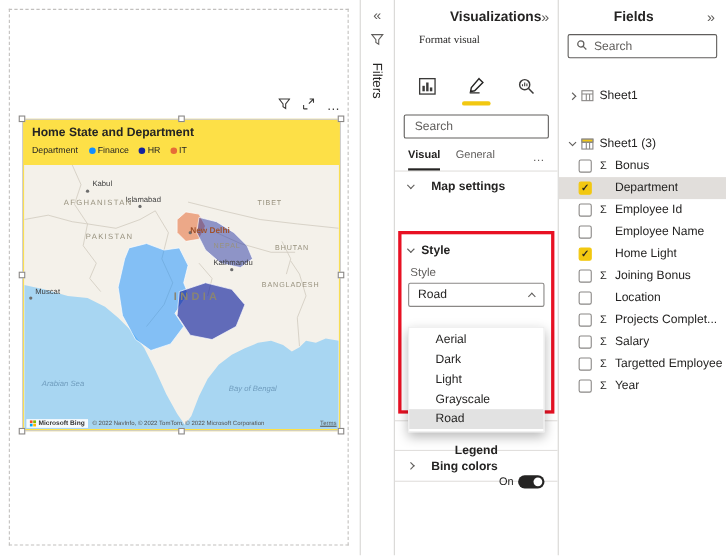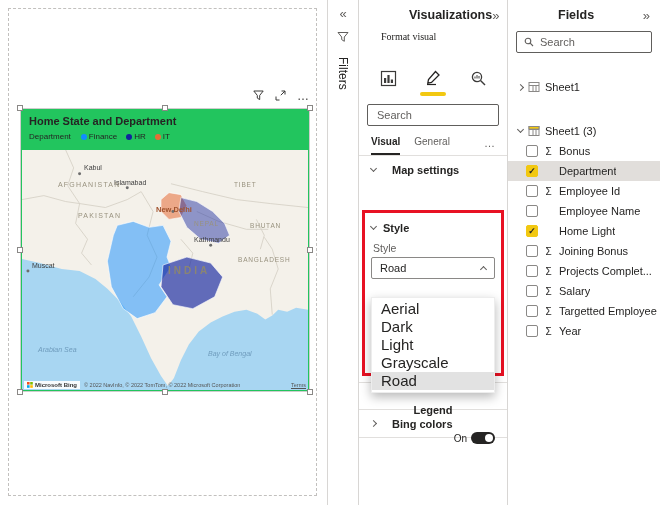--- a/index.html
+++ b/index.html
@@ -14,21 +14,21 @@
   
   .page-outline { position:absolute; left:8px; top:8px; width:309px; height:488px;
     border:1px dashed #c2c0be; }
 
   .visual-toolbar { position:absolute; left:228px; top:88px; width:82px; height:16px;
     display:flex; justify-content:flex-end; align-items:center; gap:11px; color:#3b3a39; z-index:6; }
   .visual-toolbar .more-glyph { font-size:12px; letter-spacing:1px; color:#3b3a39; line-height:10px; }
 
   .visual-wrap { position:absolute; left:20px; top:108px; width:290px; height:284px; }
   .handle { position:absolute; width:6px; height:6px; background:#fff; border:1px solid #8a8886; z-index:5; }
-  .visual { position:absolute; inset:0; background:#22c55e; border:1px solid #cfcecd; padding:6px 8px 0; }
+  .visual { position:absolute; inset:0; background:#fde047; border:1px solid #cfcecd; padding:6px 8px 0; }
   .visual-title { font-size:11px; font-weight:700; color:#252423; }
   .legend { display:flex; align-items:center; gap:9px; margin-top:5px; font-size:8px; color:#252423; }
   .legend-title { margin-right:1px; }
   .legend-item { display:flex; align-items:center; gap:2px; }
   .dot { width:6px; height:6px; border-radius:50%; display:inline-block; }
   .dot-finance { background:#118DFF; } .dot-hr { background:#12239E; } .dot-it { background:#E66C37; }
 
   .map { position:absolute; left:1px; right:1px; top:41px; bottom:1px; background:#f4f1ea; overflow:hidden; }
   .map svg.basemap { position:absolute; inset:0; width:100%; height:100%; }
   .mlabel { position:absolute; white-space:nowrap; line-height:1; }
@@ -83,21 +83,21 @@
   .cright { transform:rotate(-45deg); }
   .cup { transform:rotate(-135deg); margin-top:3px; }
 
   .style-card { position:relative; margin:26px 3px 6px; border:3px solid #E81123; height:166px; padding:5px 6px; background:#fff; }
   .style-head { display:flex; align-items:center; gap:7px; height:20px; font-size:11px; font-weight:700; }
   .field-label { font-size:10.5px; color:#605e5c; margin:4px 0 3px 2px; }
   .dropdown { height:22px; border:1px solid #8a8886; border-radius:2px; background:#fff;
     display:flex; align-items:center; justify-content:space-between; padding:0 8px; font-size:11px; }
   .dd-list { position:absolute; left:6px; right:6px; top:84px; background:#fff; z-index:30;
     box-shadow:0 4px 10px rgba(0,0,0,.28); border:1px solid #ededed; padding:2px 0; }
-  .dd-item { height:18px; line-height:18px; padding:0 9px; font-size:15px; color:#252423; }
+  .dd-item { height:18px; line-height:18px; padding:0 24px; font-size:11px; color:#252423; }
   .dd-item.selected { background:#e2e2e2; }
 
   .switch { margin-left:auto; display:flex; align-items:center; gap:4px; font-weight:400; font-size:10px; color:#252423; }
   .pill { width:24px; height:12px; border-radius:7px; background:#252423; position:relative; }
   .pill::after { content:""; position:absolute; right:2px; top:2px; width:8px; height:8px; border-radius:50%; background:#fff; }
 
   
   .tree-row { display:flex; align-items:center; gap:5px; height:20px; padding:0 6px 0 10px; font-size:11px; color:#252423;margin-top:24px; }
   .frow { display:flex; align-items:center; gap:5px; height:20px; padding-left:18px; font-size:11px; color:#252423; }
   .frow.selected { background:#e1dedb; }
@@ -183,27 +183,27 @@
               <circle cx="190" cy="96" r="1.5"></circle>
             <circle cx="6" cy="122" r="1.5"></circle>
           </g>
         </svg>
 
         <div class="mlabel city" style="left:62px;top:14px">Kabul</div>
         <div class="mlabel city" style="left:92px;top:29px">Islamabad</div>
         <div class="mlabel region" style="left:36px;top:31px">AFGHANISTAN</div>
         <div class="mlabel region-sm" style="left:212px;top:32px">TIBET</div>
         <div class="mlabel region" style="left:56px;top:62px">PAKISTAN</div>
-        <div class="mlabel bigcity" style="left:134px;top:56px">New Delhi</div>
+        <div class="mlabel bigcity" style="left:151px;top:56px">New Delhi</div>
         <div class="mlabel region-sm" style="left:172px;top:71px">NEPAL</div>
         <div class="mlabel city" style="left:172px;top:86px">Kathmandu</div>
         <div class="mlabel region-sm" style="left:228px;top:73px">BHUTAN</div>
         <div class="mlabel region-sm" style="left:216px;top:107px">BANGLADESH</div>
         <div class="mlabel city" style="left:10px;top:112px">Muscat</div>
-        <div class="mlabel india" style="left:146px;top:116px">INDIA</div>
+        <div class="mlabel india" style="left:136px;top:116px">INDIA</div>
         <div class="mlabel sea" style="left:16px;top:196px">Arabian Sea</div>
         <div class="mlabel sea" style="left:186px;top:200px">Bay of Bengal</div>
 
         <div class="map-footer">
           <span class="bing-chip">
             <svg width="6" height="6" viewBox="0 0 6 6">
               <rect x="0" y="0" width="2.6" height="2.6" fill="#f25022"></rect>
                 <rect x="3.2" y="0" width="2.6" height="2.6" fill="#7fba00"></rect>
               <rect x="0" y="3.2" width="2.6" height="2.6" fill="#00a4ef"></rect>
                 <rect x="3.2" y="3.2" width="2.6" height="2.6" fill="#ffb900"></rect>
@@ -369,20 +369,25 @@
         <span class="sig"></span>
         <span class="fname">Home Light</span>
       </div>
       <div class="frow">
         <span class="cb"></span>
         <span class="sig">Σ</span>
         <span class="fname">Joining Bonus</span>
       </div>
       <div class="frow">
         <span class="cb"></span>
+        <span class="sig"></span>
+        <span class="fname">Location</span>
+      </div>
+      <div class="frow">
+        <span class="cb"></span>
         <span class="sig">Σ</span>
         <span class="fname">Projects Complet...</span>
       </div>
       <div class="frow">
         <span class="cb"></span>
         <span class="sig">Σ</span>
         <span class="fname">Salary</span>
       </div>
       <div class="frow">
         <span class="cb"></span>

